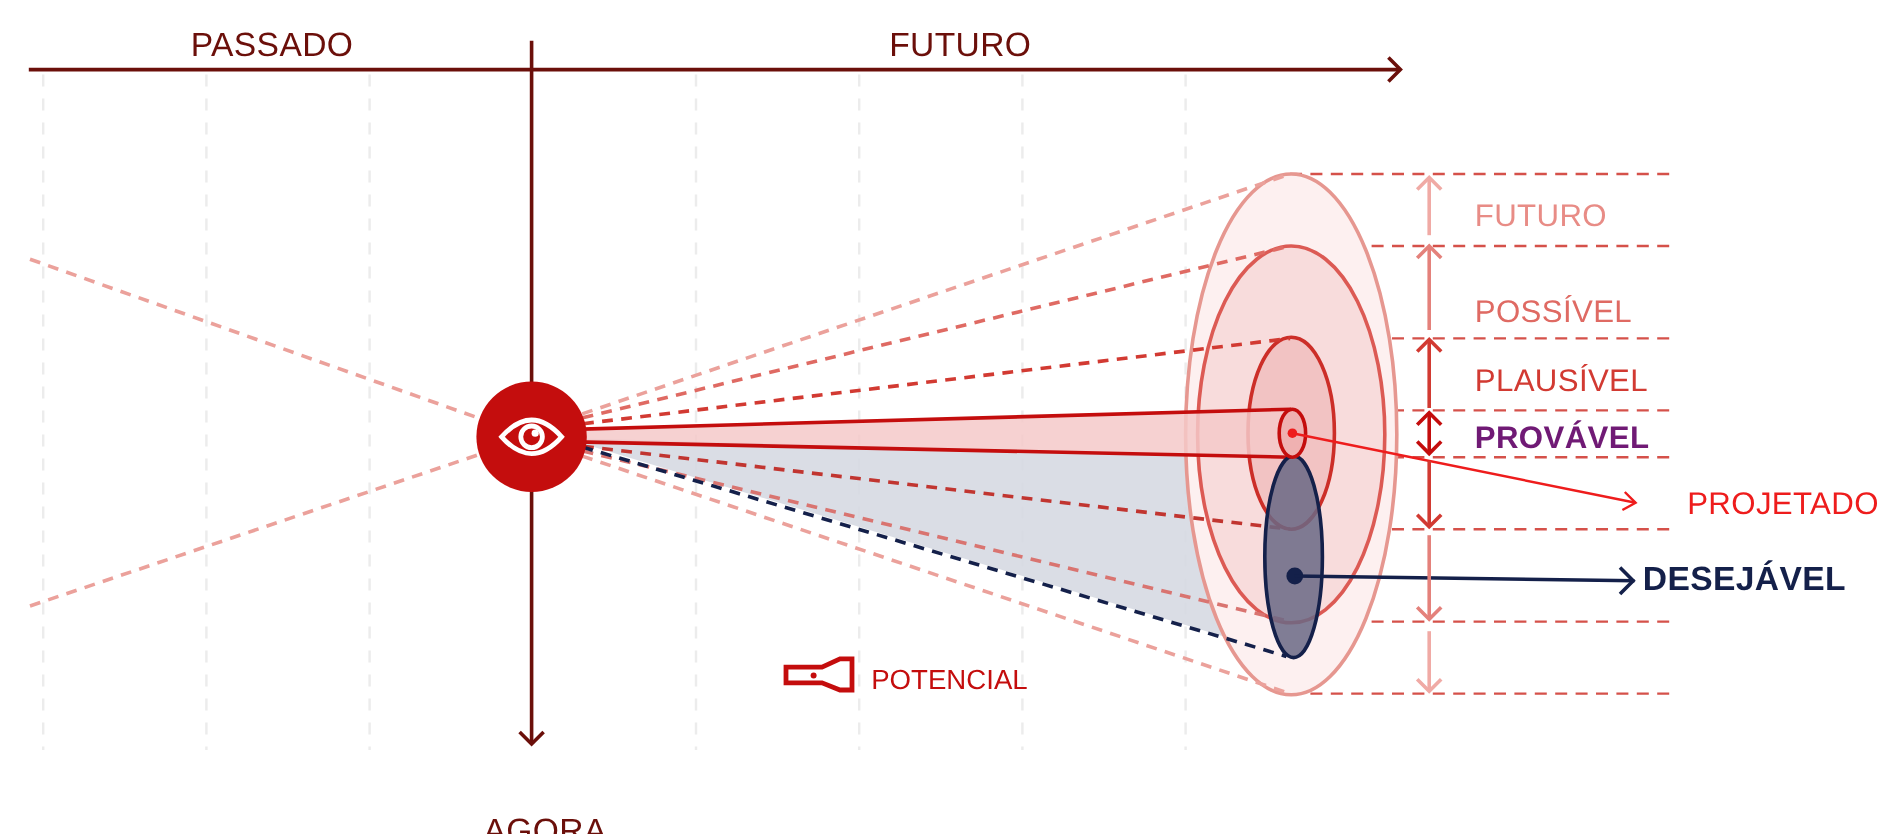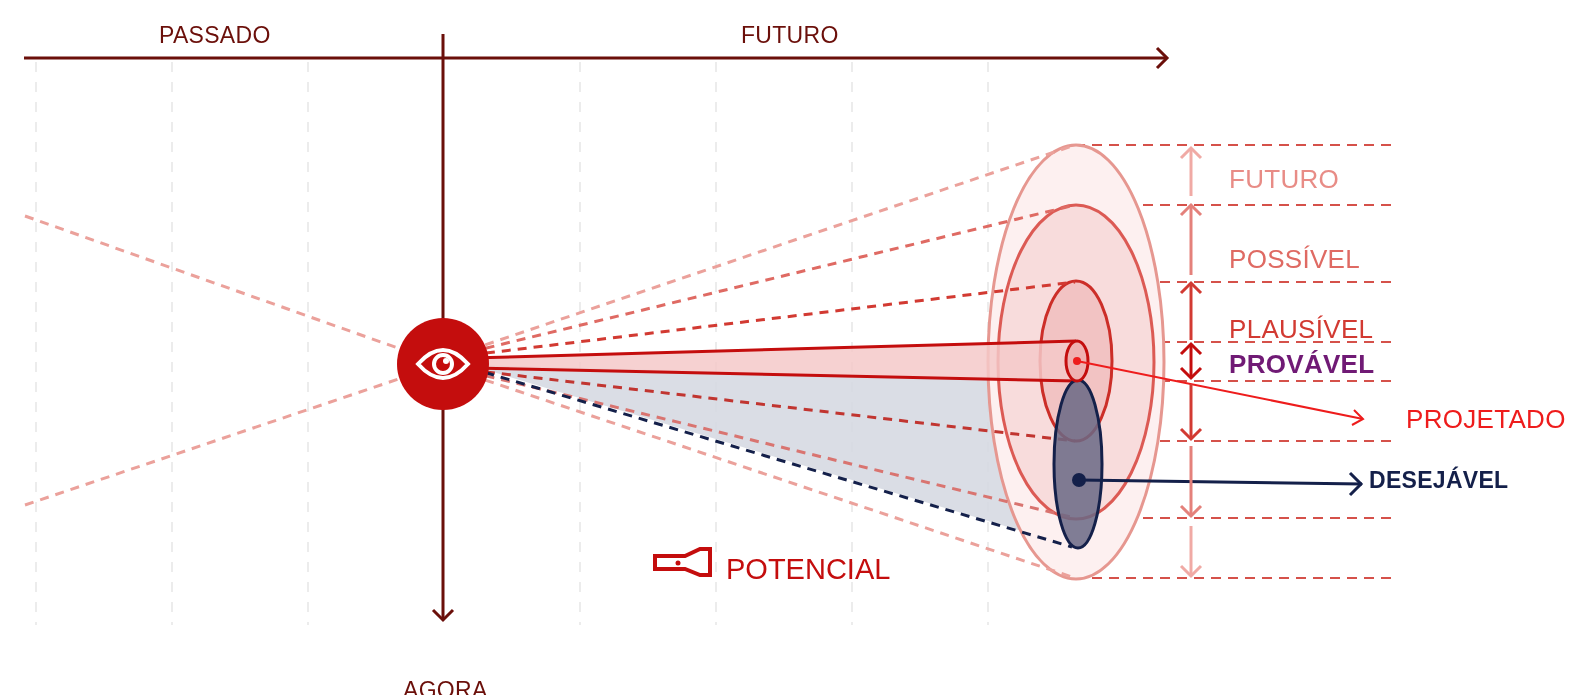--- a/index.html
+++ b/index.html
@@ -1,20 +1,20 @@
 <!DOCTYPE html>
 <html><head>
 <meta charset="utf-8">
 <style>
   html, body { margin:0; padding:0; background:#ffffff; }
   body { width:1575px; height:695px; position:relative; overflow:hidden;
          font-family:"Liberation Sans", "DejaVu Sans", sans-serif; }
   svg { position:absolute; left:0; top:0; }
   .lbl { position:absolute; white-space:nowrap; line-height:1; }
-  .axis-lbl { color:#6b0f0a; font-size:23px; letter-spacing:0.3px; }
+  .axis-lbl { color:#6b0f0a; font-size:28px; letter-spacing:0.3px; }
   .zone { font-size:26px; letter-spacing:0.3px; }
   .bold { font-weight:bold; }
 </style>
 </head>
 <body>
 
 <svg width="1575" height="695" viewBox="0 0 1575 695">
 
   <g stroke="#ececec" stroke-width="2" stroke-dasharray="10 10">
     <line x1="36" y1="62" x2="36" y2="625"></line>
@@ -120,19 +120,19 @@
   </g>
   <circle cx="678" cy="563" r="2.5" fill="#c40d0d"></circle>
 </svg>
 
 <div class="lbl axis-lbl" style="left:159px; top:24px;">PASSADO</div>
 <div class="lbl axis-lbl" style="left:741px; top:24px;">FUTURO</div>
 <div class="lbl axis-lbl" style="left:403px; top:679px;text-decoration:underline;">AGORA</div>
 
 <div class="lbl zone" style="left:1229px; top:166px; color:#e88c86;">FUTURO</div>
 <div class="lbl zone" style="left:1229px; top:234px; color:#df6a63;margin-top:12px;">POSSÍVEL</div>
-<div class="lbl zone" style="left:1229px; top:316px; color:#d23a32;">PLAUSÍVEL</div>
+<div class="lbl zone" style="left:1229px; top:304px; color:#d23a32;">PLAUSÍVEL</div>
 <div class="lbl zone bold" style="left:1229px; top:351px; color:#701a75;">PROVÁVEL</div>
 
 <div class="lbl zone" style="left:1369px; top:406px; color:#ee1c1c;margin-left:37px;">PROJETADO</div>
-<div class="lbl zone bold" style="left:1369px; top:469px; color:#14204a; font-size:23px;">DESEJÁVEL</div>
+<div class="lbl zone bold" style="left:1369px; top:469px; color:#14204a; font-size:28px;">DESEJÁVEL</div>
 
-<div class="lbl" style="left:726px; top:555px; font-size:29px; color:#c40d0d;">POTENCIAL</div>
+<div class="lbl" style="left:726px; top:555px; font-size:23px; color:#c40d0d;">POTENCIAL</div>
 
 </body></html>

